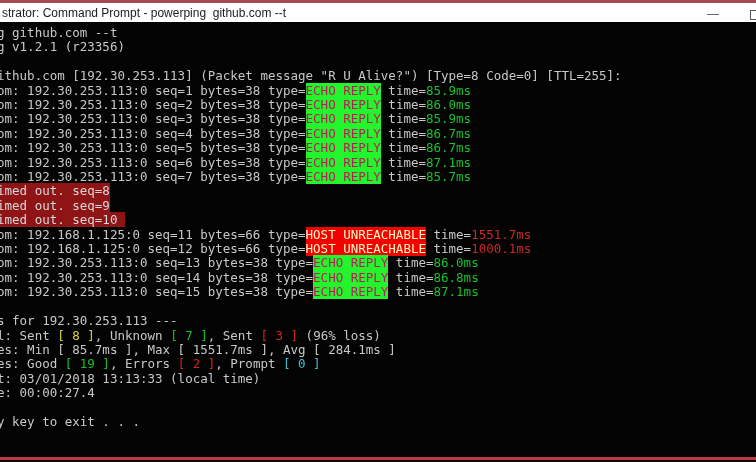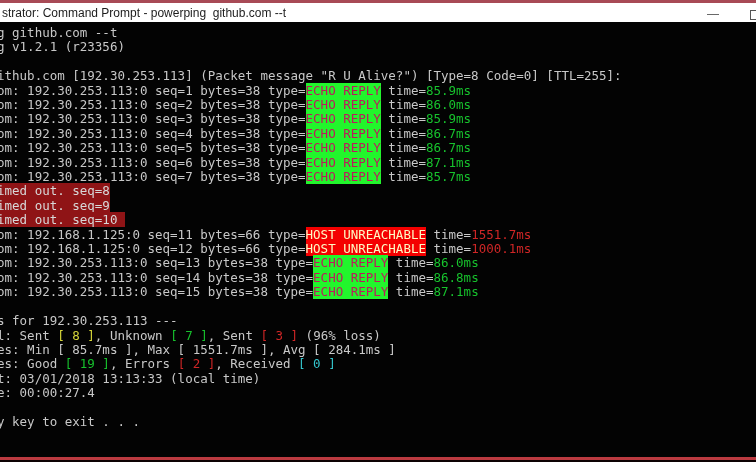--- a/index.html
+++ b/index.html
@@ -76,21 +76,21 @@
       <div class="line"><span class="hl-darkred">imed out. seq=10 </span></div>
       <div class="line"><span>om: 192.168.1.125:0 seq=11 bytes=66 type=</span><span class="hl-red">HOST UNREACHABLE</span><span> time=</span><span class="c-red">1551.7ms</span></div>
       <div class="line"><span>om: 192.168.1.125:0 seq=12 bytes=66 type=</span><span class="hl-red">HOST UNREACHABLE</span><span> time=</span><span class="c-red">1000.1ms</span></div>
       <div class="line"><span>om: 192.30.253.113:0 seq=13 bytes=38 type=</span><span class="hl-green">ECHO REPLY</span><span> time=</span><span class="c-green">86.0ms</span></div>
       <div class="line"><span>om: 192.30.253.113:0 seq=14 bytes=38 type=</span><span class="hl-green">ECHO REPLY</span><span> time=</span><span class="c-green">86.8ms</span></div>
       <div class="line"><span>om: 192.30.253.113:0 seq=15 bytes=38 type=</span><span class="hl-green">ECHO REPLY</span><span> time=</span><span class="c-green">87.1ms</span></div>
       <div class="line"></div>
       <div class="line"><span>s for 192.30.253.113 ---</span></div>
       <div class="line"><span>l: Sent </span><span class="c-yellow">[ 8 ]</span><span>, Unknown </span><span class="c-green">[ 7 ]</span><span>, Sent </span><span class="c-red">[ 3 ]</span><span> (96% loss)</span></div>
       <div class="line"><span>es: Min [ 85.7ms ], Max [ 1551.7ms ], Avg [ 284.1ms ]</span></div>
-      <div class="line"><span>es: Good </span><span class="c-green">[ 19 ]</span><span>, Errors </span><span class="c-red">[ 2 ]</span><span>, Received </span><span class="c-cyan">[ 0 ]</span></div>
+      <div class="line"><span>es: Good </span><span class="c-green">[ 19 ]</span><span>, Errors </span><span class="c-red">[ 2 ]</span><span>, Prompt </span><span class="c-cyan">[ 0 ]</span></div>
       <div class="line"><span>t: 03/01/2018 13:13:33 (local time)</span></div>
       <div class="line"><span>e: 00:00:27.4</span></div>
       <div class="line"></div>
       <div class="line"><span>y key to exit . . .</span></div>
     </div>
 
   <div class="bottom-strip"></div>
   <div class="bottom-gap"></div>
 </div>
 

